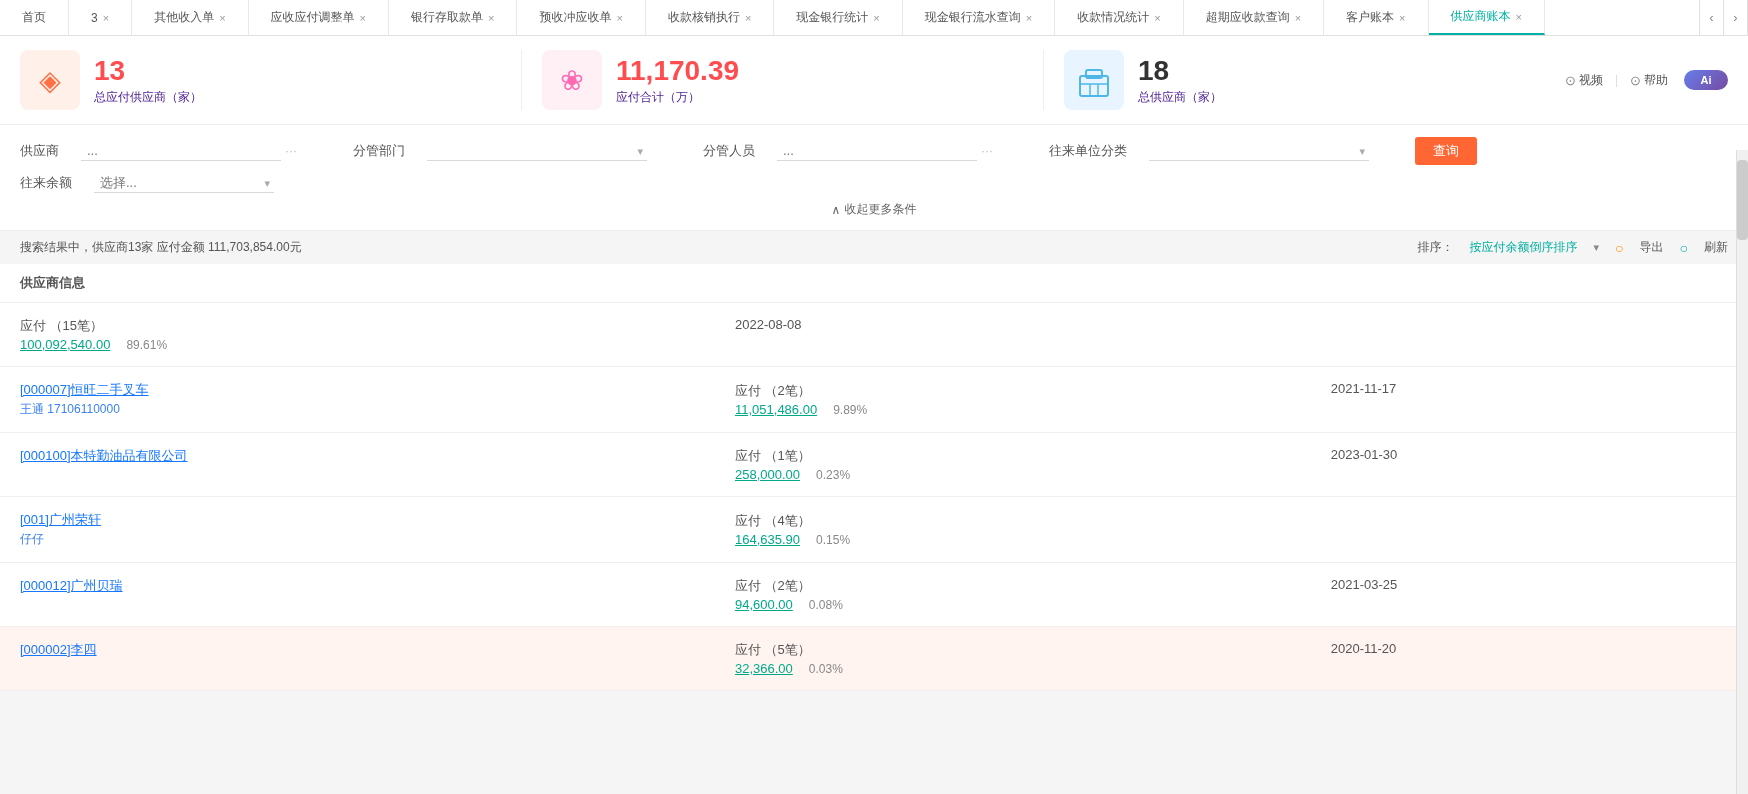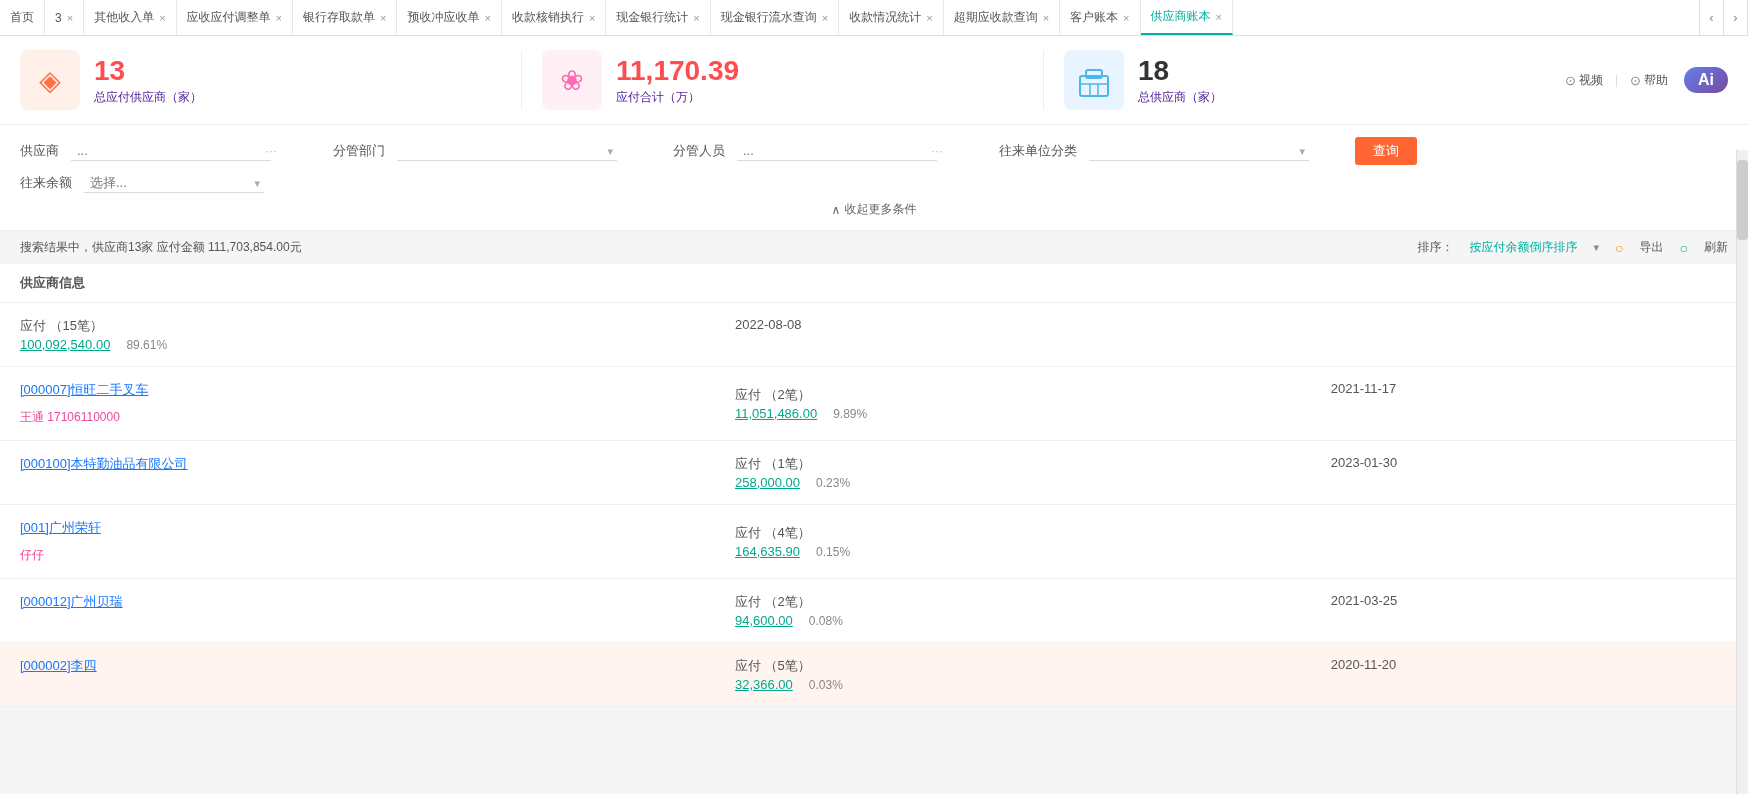--- a/index.html
+++ b/index.html
@@ -10,21 +10,21 @@
       display: flex;
       align-items: center;
       background: #fff;
       border-bottom: 1px solid #e0e0e0;
       height: 36px;
       overflow: hidden;
     }
     .nav-tab {
       display: flex;
       align-items: center;
-      padding: 0 10px;
+      padding: 0 22px;
       height: 100%;
       border-right: 1px solid #e8e8e8;
       cursor: pointer;
       white-space: nowrap;
       font-size: 12px;
       color: #555;
       position: relative;
     }
     .nav-tab.active { color: #00b0a0; border-bottom: 2px solid #00b0a0; }
     .nav-tab .close-btn {
@@ -90,21 +90,21 @@
     .filter-row {
       display: flex;
       align-items: center;
       gap: 16px;
       margin-bottom: 8px;
     }
     .filter-row:last-child { margin-bottom: 0; }
     .filter-item {
       display: flex;
       align-items: center;
-      gap: 12px;
+      gap: 22px;
     }
     .filter-label {
       color: #555;
       white-space: nowrap;
       font-size: 13px;
     }
     .filter-input {
       border: none;
       border-bottom: 1px solid #d9d9d9;
       padding: 2px 6px;
@@ -189,23 +189,23 @@
       background: #fff;
     }
     .table-row.highlighted { background: #fff4f0; }
     .supplier-link {
       color: #1677ff;
       text-decoration: underline;
       cursor: pointer;
       font-size: 13px;
     }
     .supplier-sub {
-      color: #ec4899;
-      font-size: 12px;
-      margin-top: 10px;
+      color: #3b82f6;
+      font-size: 12px;
+      margin-top: 2px;
     }
     .payable-amount {
       color: #00aa88;
       font-size: 13px;
       text-decoration: underline;
       cursor: pointer;
       margin-top: 2px;
     }
     .payable-percent {
       color: #888;
@@ -361,21 +361,21 @@
         <span style="display:flex;align-items:center;gap:3px;">
           <span style="font-size:13px;color:#888;">⊙</span>
           <span>视频</span>
         </span>
         <span class="sep">|</span>
         <span style="display:flex;align-items:center;gap:3px;">
           <span style="font-size:13px;color:#888;">⊙</span>
           <span>帮助</span>
         </span>
       </div>
-      <div style="background: linear-gradient(135deg, #667eea, #764ba2); color: white; width: 44px; height: 26px; border-radius: 13px; display: flex; align-items: center; justify-content: center; font-size: 16px; font-weight: bold; cursor: pointer;">Ai</div>
+      <div style="background: linear-gradient(135deg, #667eea, #764ba2); color: white; width: 44px; height: 20px; border-radius: 13px; display: flex; align-items: center; justify-content: center; font-size: 11px; font-weight: bold; cursor: pointer;">Ai</div>
     </div>
   </div>
 
   <div class="filter-section">
     <div class="filter-row">
 
       <div class="filter-item">
         <span class="filter-label">供应商</span>
         <input class="filter-input" type="text" style="width: 200px; color: rgb(187, 187, 187);" placeholder="...">
         <span style="color:#bbb;font-size:12px;margin-left:-18px;cursor:pointer;">···</span>

